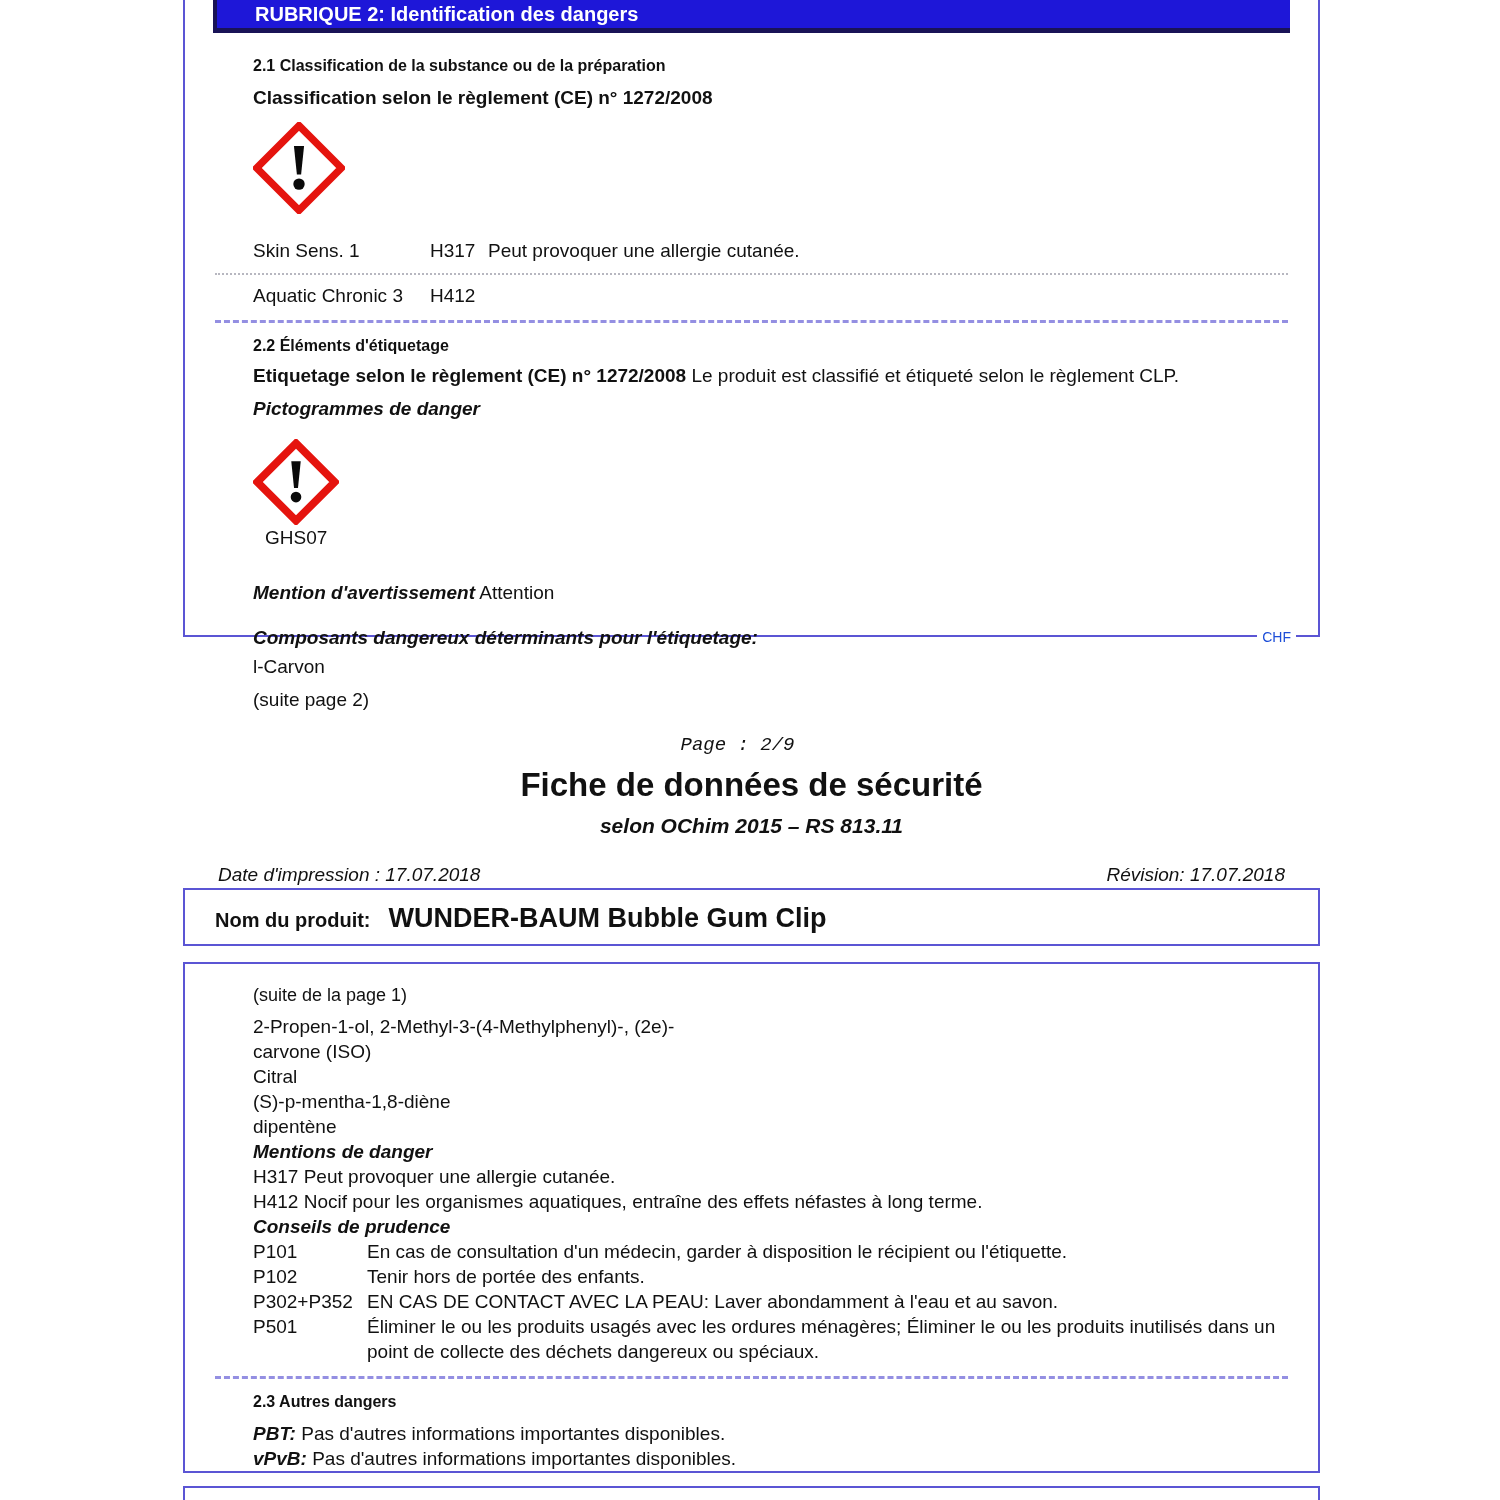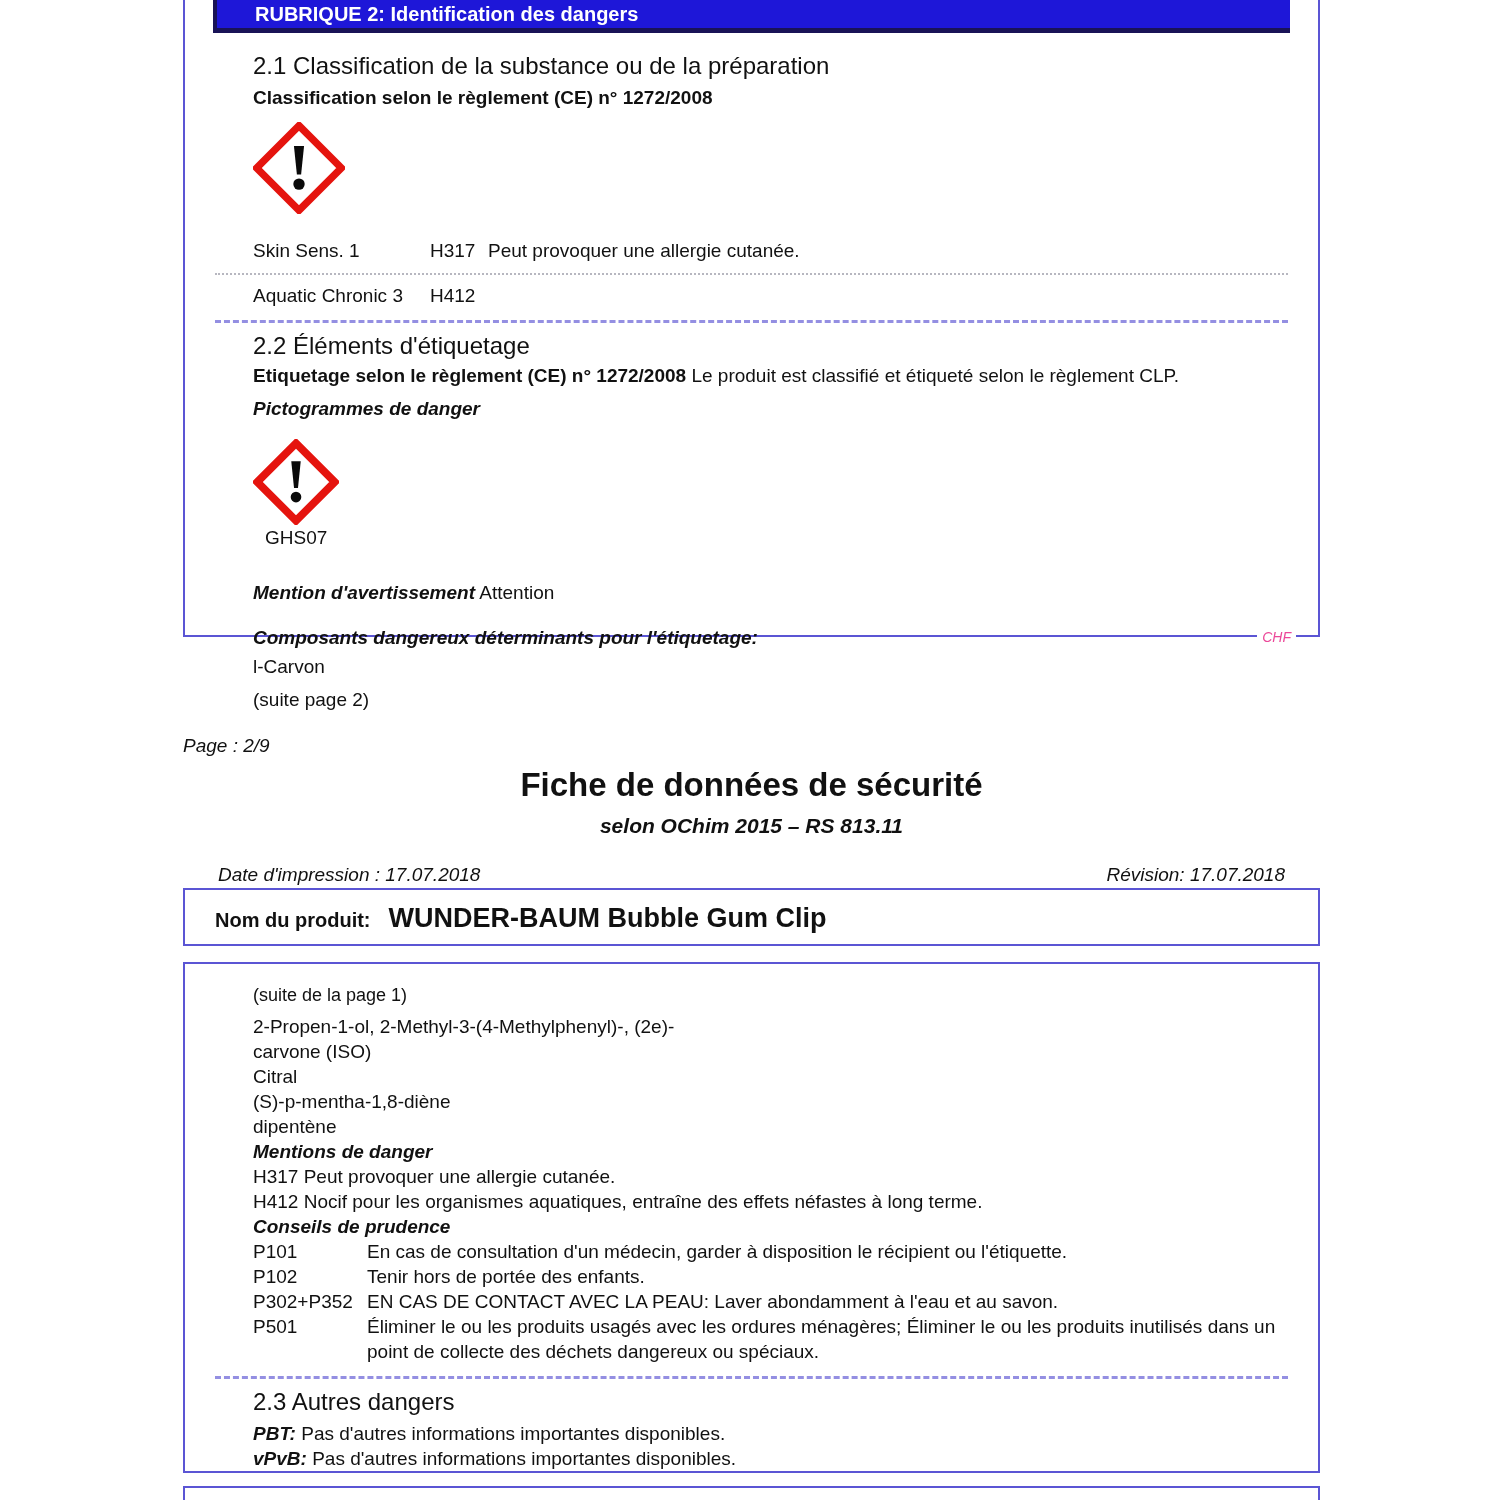--- a/index.html
+++ b/index.html
@@ -5,21 +5,21 @@
   * { margin:0; padding:0; box-sizing:border-box; }
   html,body { width:1500px; height:1500px; background:#ffffff; overflow:hidden;
               font-family:"Liberation Sans","DejaVu Sans",sans-serif; color:#111; }
   .canvas { position:relative; width:1500px; height:1228px; background:#fff; }
 
   
   .t   { font-size:19px; line-height:25px; }
   .b   { font-weight:bold; }
   .i   { font-style:italic; }
   .bi  { font-weight:bold; font-style:italic; }
-  .h2  { font-size:24px; font-weight:normal; line-height:26px; }
+  .h2  { font-size:16px; font-weight:bold; line-height:26px; }
   .right { text-align:left; }
 
   
   .box { position:absolute; left:183px; width:1137px; background:#fff;
          border:2px solid #5b55d4; }
   .box1 { top:0; height:637px; border-top:none; }
   .box2 { top:888px; height:58px; }
   .box3 { top:962px; height:511px; }
   .box4 { top:1486px; height:16px; border-bottom:none; }
 
@@ -47,25 +47,25 @@
   .sep-dot  { border-top:2px dotted #b7b7c0; margin:10px 0 8px -38px; }
   .sep-dash { border-top:3px dashed #948fe2; margin:12px 0 10px -38px; }
 
   
   .picto { display:block; }
 
   .ghs-caption { margin-left:12px; }
 
   
   .chf { position:absolute; right:22px; bottom:-10px; background:#fff;
-         padding:0 5px; font-size:14px; color:#ec4899;font-style:italic; }
+         padding:0 5px; font-size:14px; color:#1d4ed8; }
 
   
   .p2head { position:absolute; left:183px; top:733px; width:1137px; }
-  .p2head .pagenum { text-align:left; padding-right:28px; }
+  .p2head .pagenum { text-align:center; padding-right:28px;font-family:Liberation Mono, monospace; }
   .doc-title { text-align:center; font-size:33px; font-weight:bold; margin-top:8px; }
   .doc-sub   { text-align:center; font-size:21px; margin-top:10px; }
   .dates { display:flex; justify-content:space-between; padding:0 35px; margin-top:24px; }
 
   
   .prod { display:flex; align-items:baseline; gap:18px; padding:13px 0 0 30px; }
   .prod .plabel { font-size:20px; font-weight:bold; }
   .prod .pname  { font-size:27px; font-weight:bold; }
 
   .sub-line { line-height:25px; }

